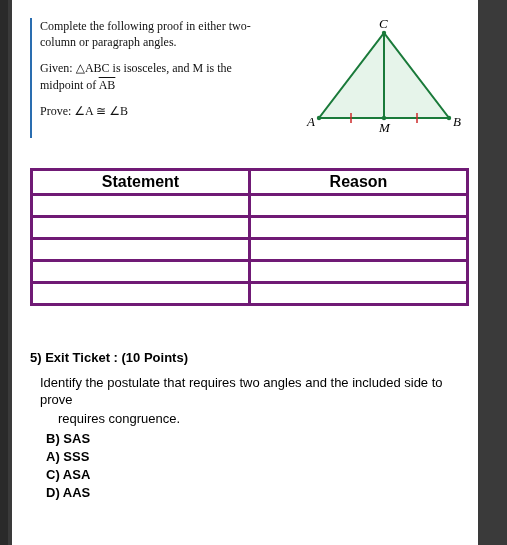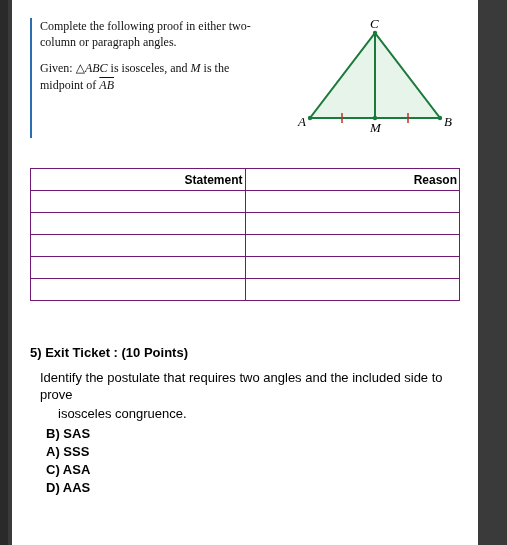--- a/index.html
+++ b/index.html
@@ -16,37 +16,37 @@
     left: 0; top: 0; width: 8px; height: 545px;
     background: #2a2a2a;
   }
   .page {
     position: absolute;
     left: 12px;
     top: 0;
     width: 466px;
     height: 545px;
     background: #fff;
-    padding: 18px 18px 18px 18px;
+    padding: 18px 9px 18px 18px;
   }
   .top-row {
     display: flex;
     gap: 10px;
   }
   .prompt-block {
     flex: 1;
     border-left: 2px solid #2a6db0;
     padding-left: 8px;
     font-family: "Times New Roman", serif;
     font-size: 12px;
     line-height: 1.35;
     color: #111;
   }
   .prompt-block p { margin-bottom: 10px; }
-  .ital { font-style: italic; }
+  .ital { }
   .over { text-decoration: overline; margin-top: 18px; }
   .diagram {
     width: 170px;
     height: 120px;
     flex-shrink: 0;
     position: relative;
   }
   .vlabel {
     position: absolute;
     font-family: "Times New Roman", serif;
@@ -54,25 +54,25 @@
     font-size: 13px;
     color: #000;
   }
   .proof-table {
     margin-top: 30px;
     width: 100%;
     border-collapse: collapse;
     table-layout: fixed;
   }
   .proof-table th, .proof-table td {
-    border: 1px solid #701a75;
+    border: 3px solid #701a75;
     height: 22px;
-    font-size: 12px;
+    font-size: 16px;
     font-weight: bold;
-    text-align: right;
+    text-align: center;
     padding: 2px;
   }
   .proof-table td { font-weight: normal; }
   .exit {
     margin-top: 44px;
     font-size: 13px;
     color: #000;
   }
   .exit .heading { font-weight: bold; margin-bottom: 10px; }
   .exit .question { font-weight: normal; margin-left: 10px; margin-bottom: 2px; line-height:1.3; }
@@ -88,20 +88,23 @@
 
   <div class="top-row">
     <div class="prompt-block">
       <p>
         <span>Complete the following proof in either two-</span><br>
         <span>column or paragraph angles.</span>
       </p>
       <p>
         <span>Given: </span><span>△</span><span class="ital">ABC</span><span> is isosceles, and </span><span class="ital">M</span><span> is the</span><br>
         <span>midpoint of </span><span class="ital over">AB</span>
+      </p>
+      <p>
+        <span>Prove: </span><span class="ital">∠A</span><span> ≅ </span><span class="ital">∠B</span>
       </p>
     </div>
 
     <div class="diagram">
       <svg width="170" height="120" viewBox="0 0 170 120">
 
         <polygon points="20,100 150,100 85,15" fill="#e6f4ea" stroke="#1a7a3a" stroke-width="2"></polygon>
 
         <line x1="85" y1="15" x2="85" y2="100" stroke="#1a7a3a" stroke-width="2"></line>
 
@@ -145,20 +148,20 @@
     <tr>
           <td></td>
           <td></td>
         </tr>
   </tbody>
     </table>
 
   <div class="exit">
     <div class="heading">5) Exit Ticket : (10 Points)</div>
     <div class="question">Identify the postulate that requires two angles and the included side to prove</div>
-    <div class="question indent2">isosceles congruence.</div>
+    <div class="question indent2">requires congruence.</div>
     <div class="opt">B) SAS</div>
     <div class="opt">A) SSS</div>
     <div class="opt">C) ASA</div>
     <div class="opt">D) AAS</div>
   </div>
 
 </div>
 
 </body></html>

